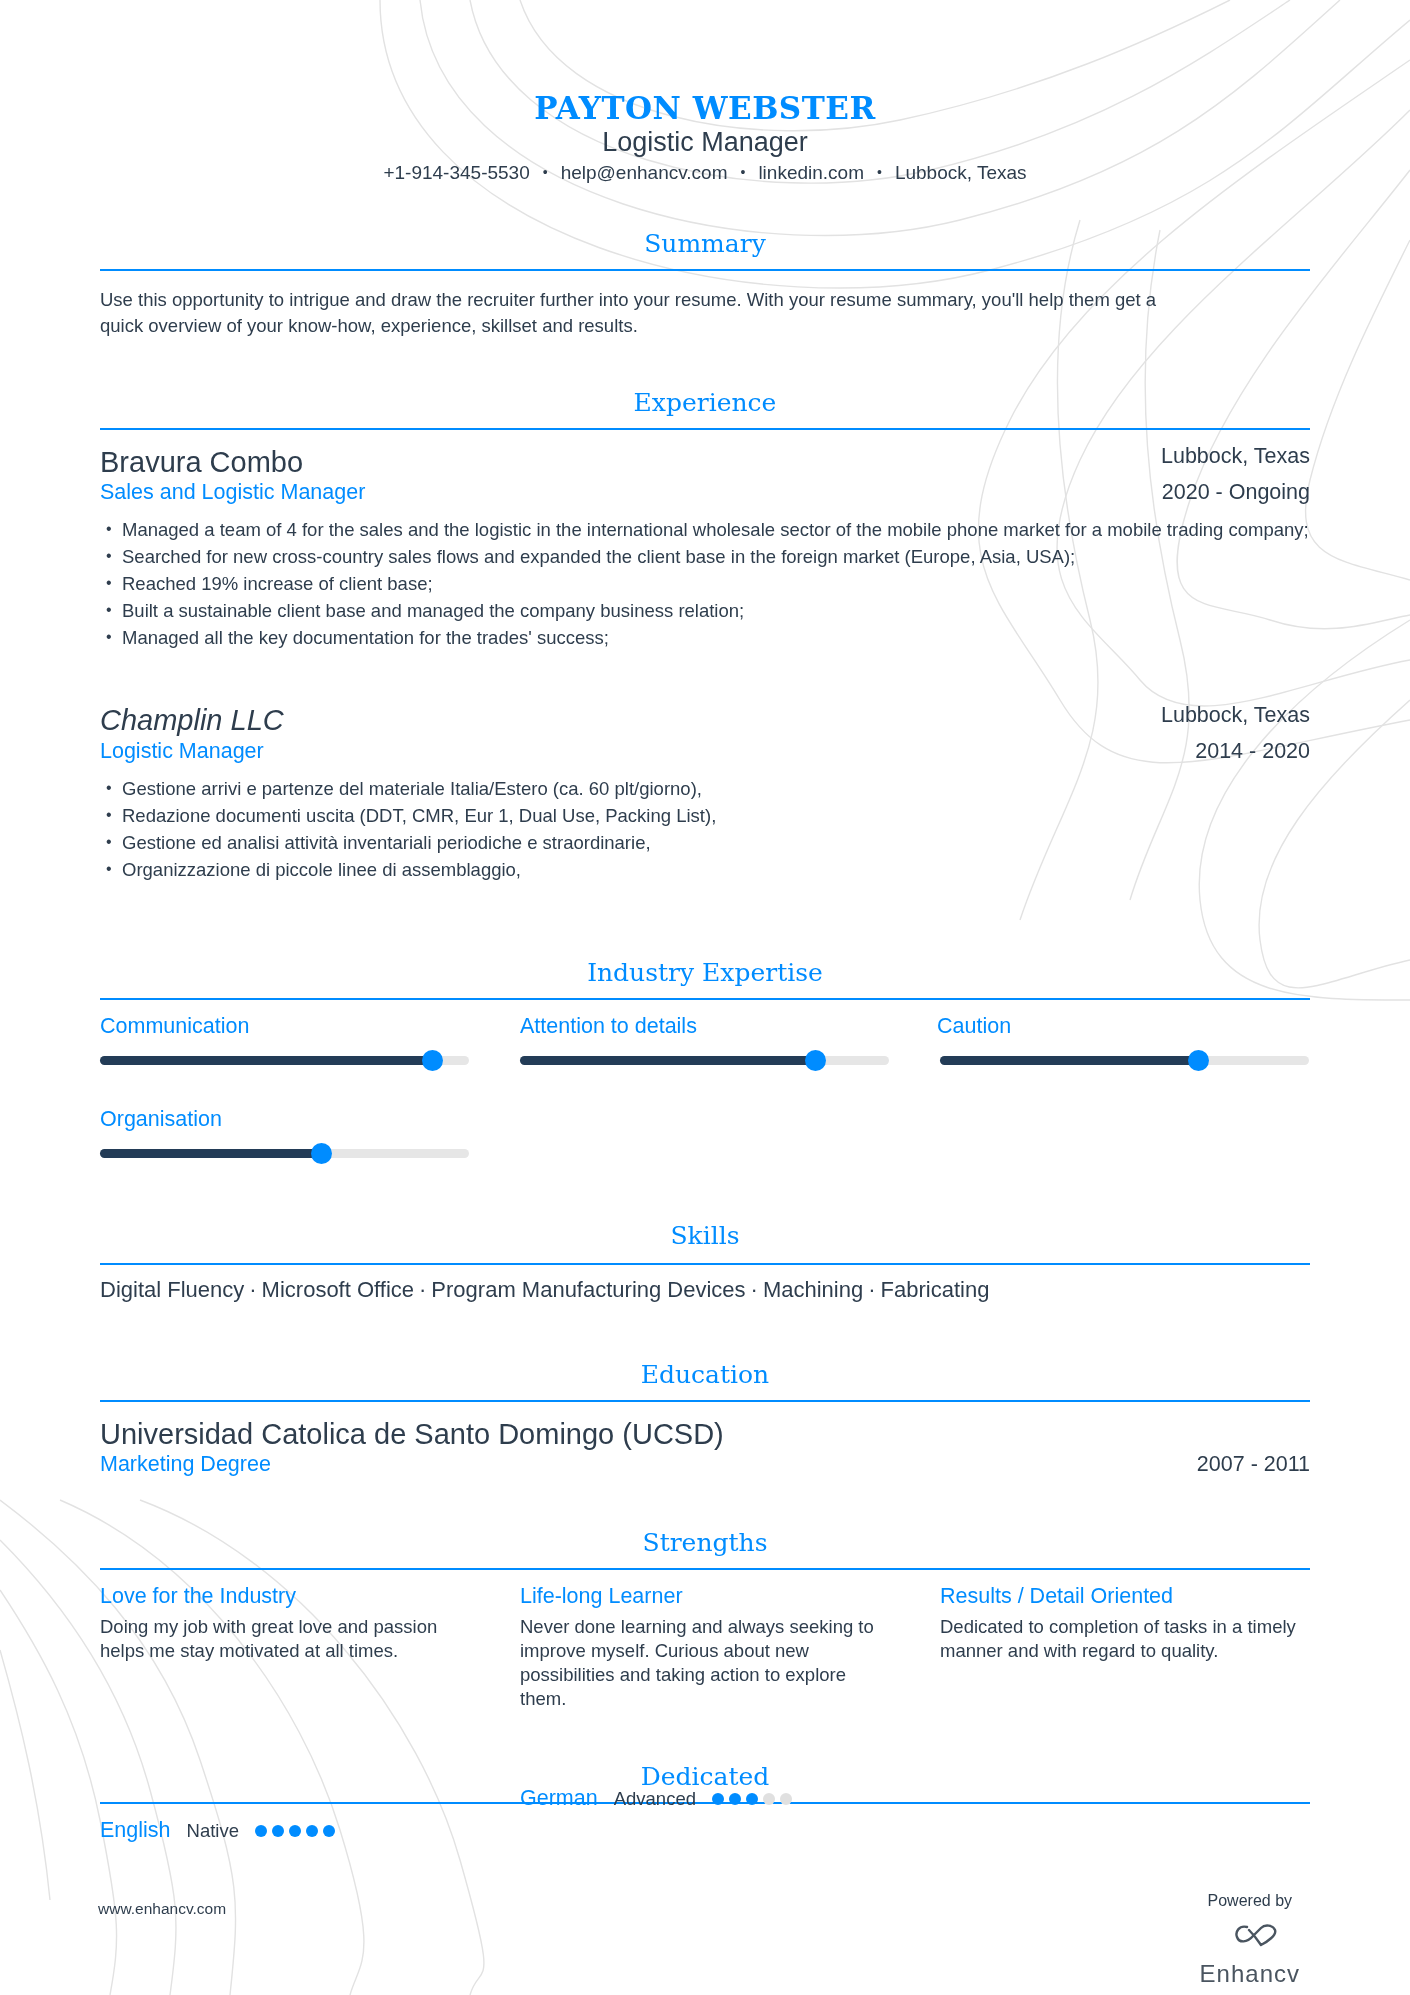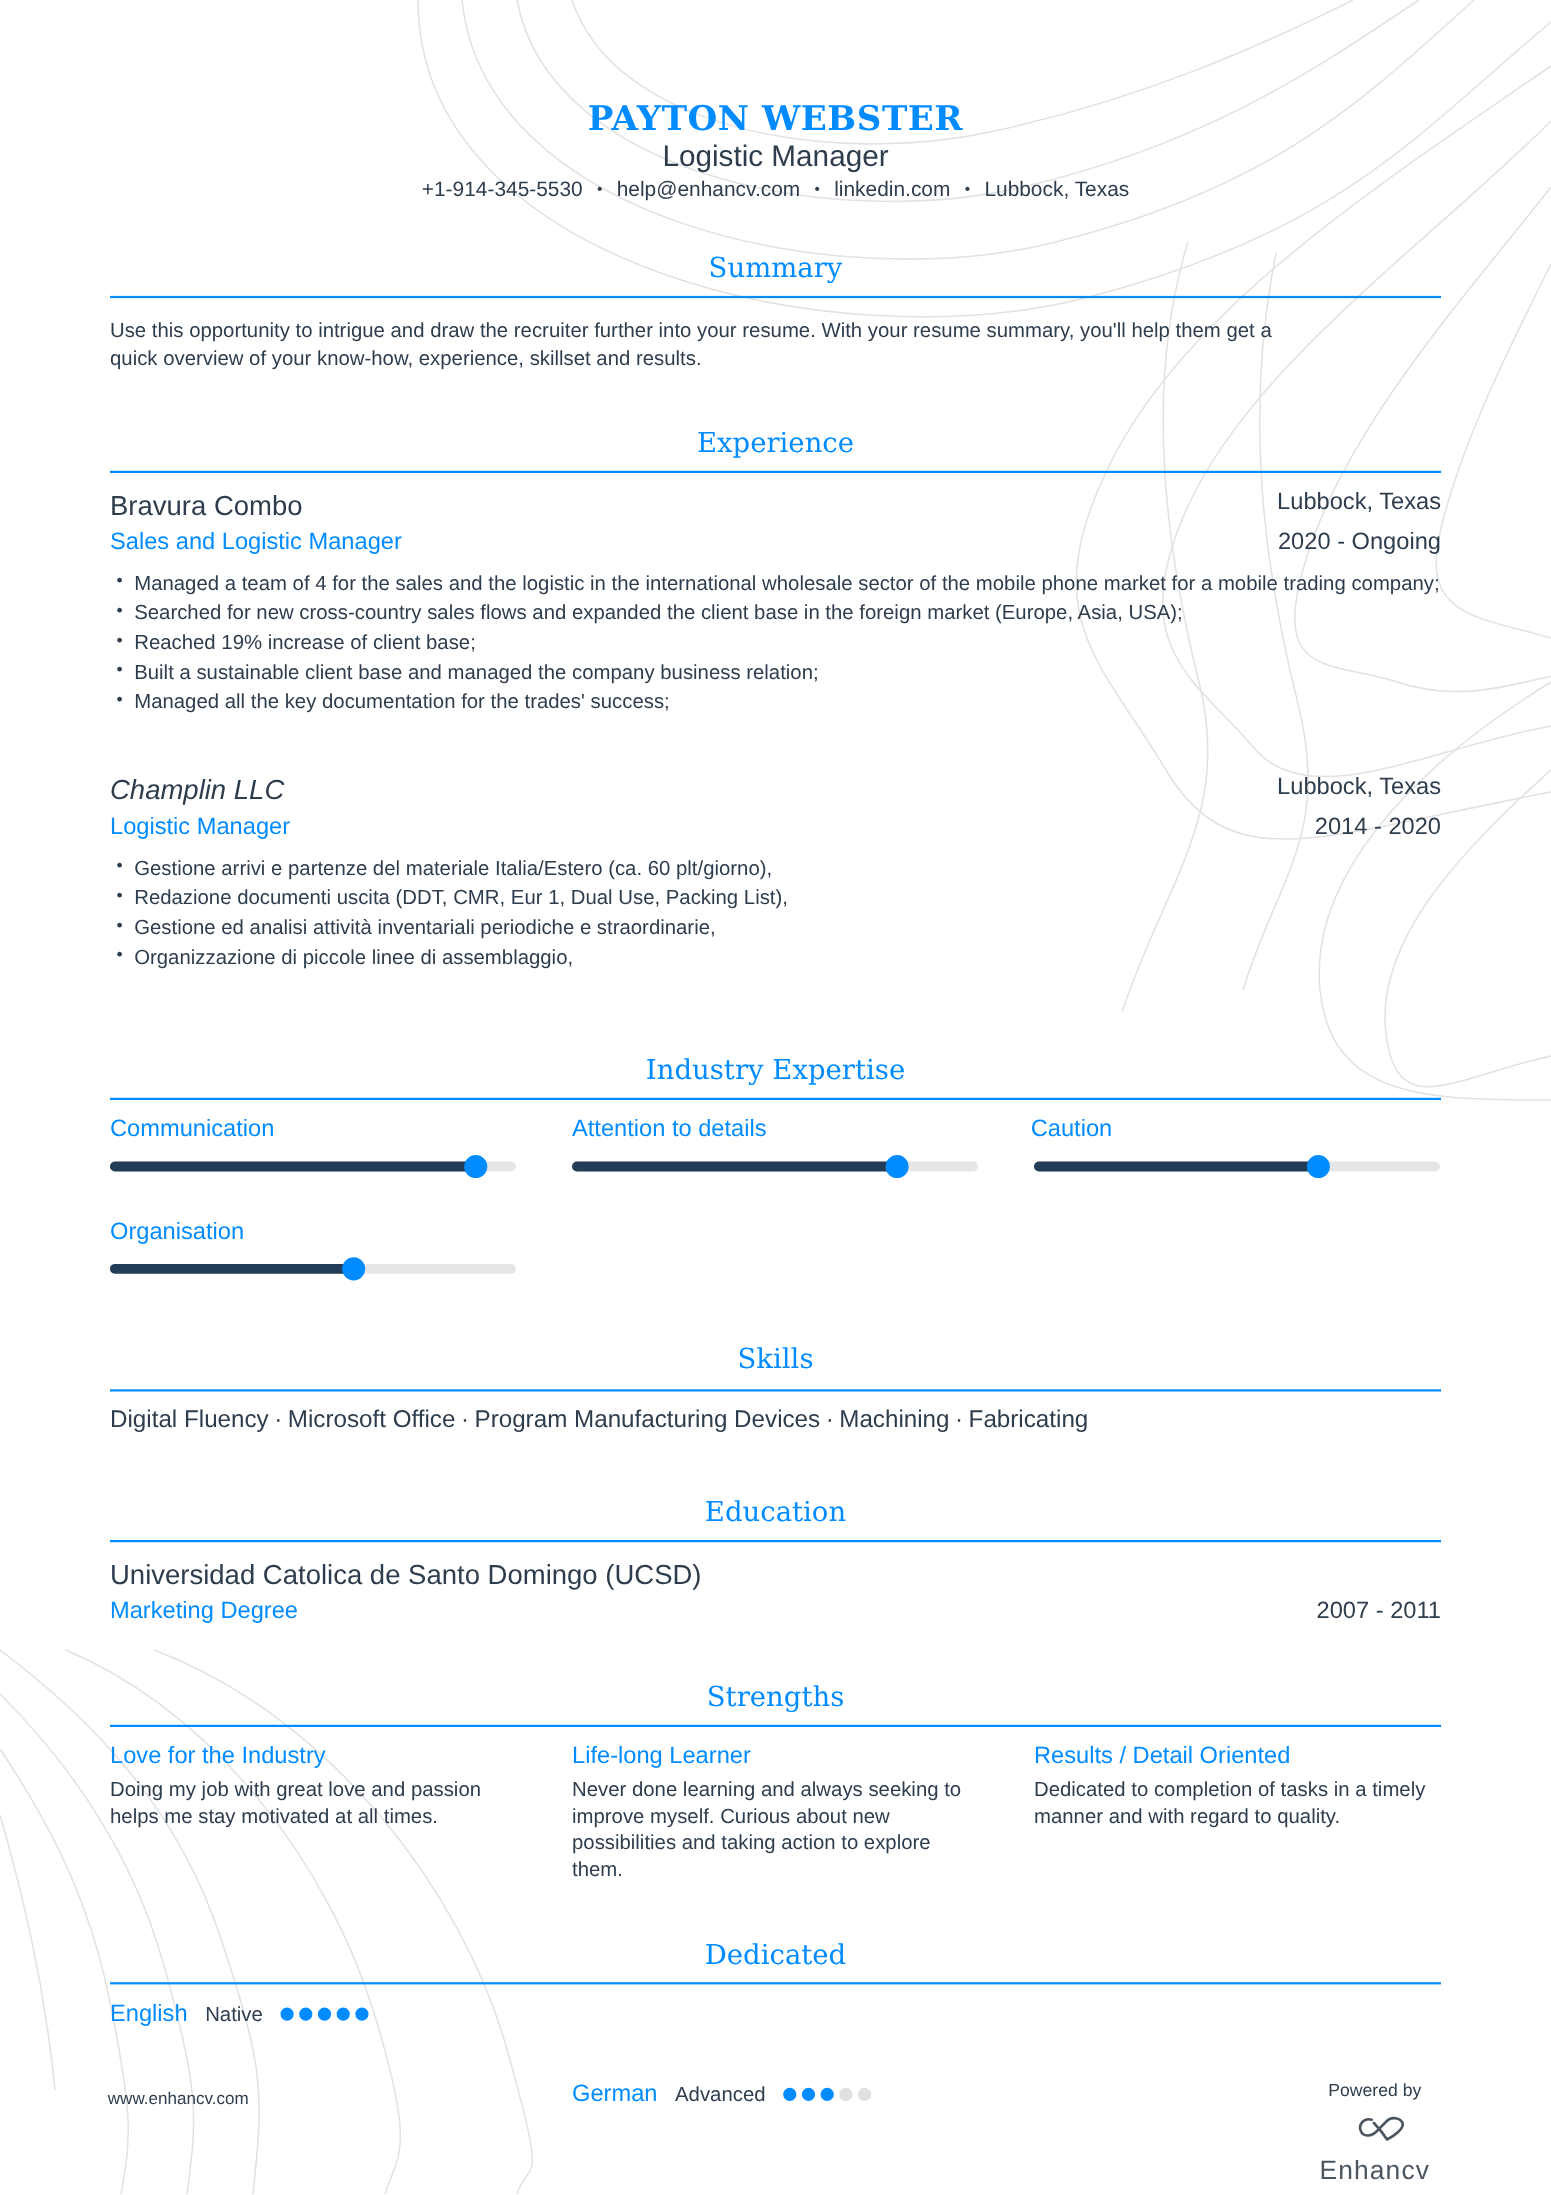--- a/index.html
+++ b/index.html
@@ -14,21 +14,21 @@
 
   .name { top: 90px; font-family: "DejaVu Serif", serif; font-weight: bold; font-size: 31px; color: #008cff; letter-spacing: 0.5px; }
   .title { top: 127px; font-size: 27px; color: #2e3d4d; }
   .contact { top: 162px; font-size: 19px; color: #2e3d4d; }
   .contact .sep { margin: 0 13px; font-size: 14px; position: relative; top: -2px; }
 
   .sec-head { font-family: "DejaVu Serif", serif; font-size: 25px; color: #008cff; }
   .sec-line { left: 0; width: 1210px; height: 2px; background: #008cff; }
 
   .body-text { font-size: 18.5px; line-height: 26px; color: #2e3d4d; }
-  .company { font-size: 25px; color: #2e3d4d; }
+  .company { font-size: 29px; color: #2e3d4d; }
   .role { font-size: 21.5px; color: #008cff; }
   .right { right: 0; text-align: right; font-size: 21.5px; color: #2e3d4d; }
   ul.bullets { margin: 0; padding: 0; list-style: none; }
   ul.bullets li { position: relative; padding-left: 22px; font-size: 18.5px; line-height: 27px; color: #2e3d4d; }
   ul.bullets li::before { content: "\2022"; position: absolute; left: 6px; top: -1px; font-size: 16px; }
 
   .skill-label { font-size: 21.5px; color: #008cff; }
   .bar { height: 9px; width: 369px; border-radius: 5px; background: #e6e6e6; }
   .bar-fill { position: absolute; left: 0; top: 0; height: 9px; border-radius: 5px; background: #233c57; }
   .knob { position: absolute; top: -6px; width: 21px; height: 21px; border-radius: 50%; background: #008cff; margin-left: -10px; }
@@ -178,21 +178,21 @@
     <span class="lang-name">English</span>
     <span class="lang-level">Native</span>
     <span class="dots">
       <span></span>
         <span></span>
         <span></span>
         <span></span>
         <span></span>
     </span>
   </div>
-  <div class="abs" style="top:1891px; left:420px; display:flex; align-items:center; gap:16px;">
+  <div class="abs" style="top:1786px; left:420px; display:flex; align-items:center; gap:16px;">
     <span class="lang-name">German</span>
     <span class="lang-level">Advanced</span>
     <span class="dots">
       <span></span>
         <span></span>
         <span></span>
         <span class="off"></span>
         <span class="off"></span>
     </span>
   </div>

